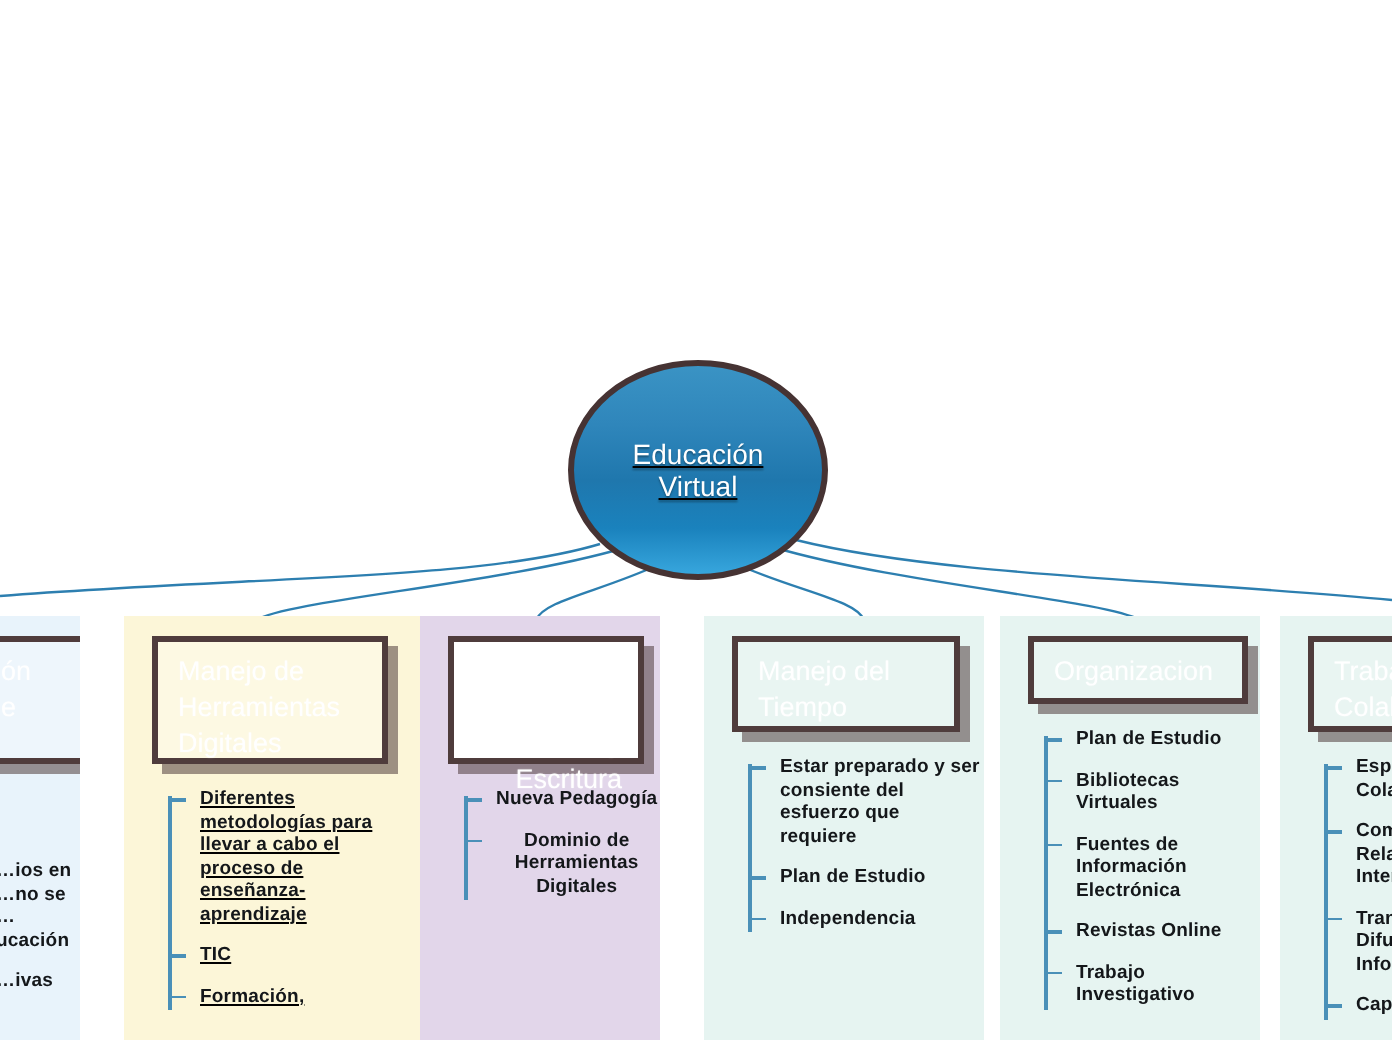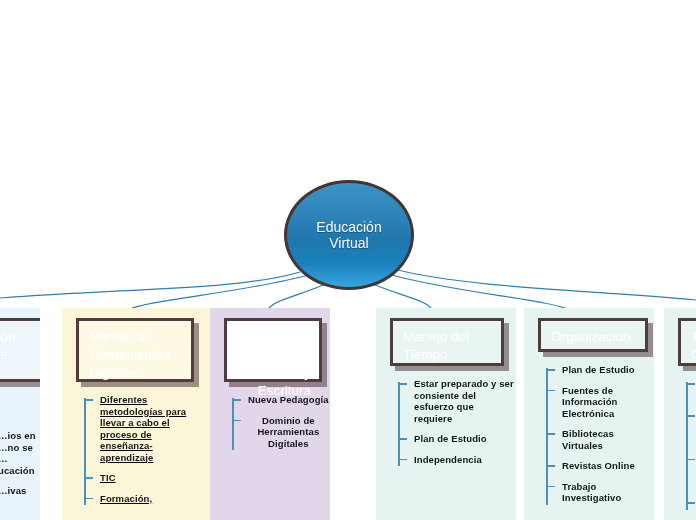--- a/index.html
+++ b/index.html
@@ -41,20 +41,21 @@
     height: 110px;
     border-radius: 50%;
     border: 3px solid #463333;
     box-sizing: border-box;
     background: linear-gradient(180deg, #3a93c4 0%, #2f86bb 28%, #1f77ad 55%, #1a82bd 78%, #37a6dd 100%);
     display: flex;
     align-items: center;
     justify-content: center;
     text-align: center;
     z-index: 5;
+    text-decoration: underline;
   }
   #root-label {
     color: #ffffff;
     font-size: 14px;
     line-height: 16px;
     font-weight: 400;
     text-shadow: 0 1px 1px rgba(0,0,0,.35);
     white-space: pre-line;
   }
 
@@ -122,21 +123,21 @@
     top: 5px;
     width: 9px;
     height: 1.5px;
     background: #4a90b8;
   }
 
   
   .tint-blue  { background: #e8f3fb; }
   .tint-cream { background: #fcf6d8; }
   .tint-lilac { background: #e2d6ea; }
-  .tint-mint  { background: #e6f4f1; margin-left: 24px; }
+  .tint-mint  { background: #e6f4f1; }
 
   .hdr-blue  { background: #eef6fc; }
   .hdr-cream { background: #fdf9e3; }
   .hdr-lilac { background: #ffffff; text-align: right; }
   .hdr-mint  { background: #e9f5f2; }
 </style>
 </head>
 <body>
 
 <div id="canvas">
@@ -216,24 +217,24 @@
       <li class="item">Independencia</li>
     </ul>
   </div>
 
   <div class="branch tint-mint" style="left:500px; width:130px;">
     <div class="branch-header hdr-mint" style="width:110px; height:34px;">
       <span class="branch-header-title">Organizacion</span>
     </div>
     <ul class="items" style="top:56px;">
       <li class="item">Plan de Estudio</li>
+      <li class="item">Bibliotecas Virtuales</li>
       <li class="item">Fuentes de
 Información
 Electrónica</li>
-      <li class="item">Bibliotecas Virtuales</li>
       <li class="item">Revistas Online</li>
       <li class="item">Trabajo Investigativo</li>
     </ul>
   </div>
 
   <div class="branch tint-mint" style="left:640px; width:86px;">
     <div class="branch-header hdr-mint" style="width:90px; height:48px;">
       <span class="branch-header-title">Trabajo
 Colabo</span>
     </div>

